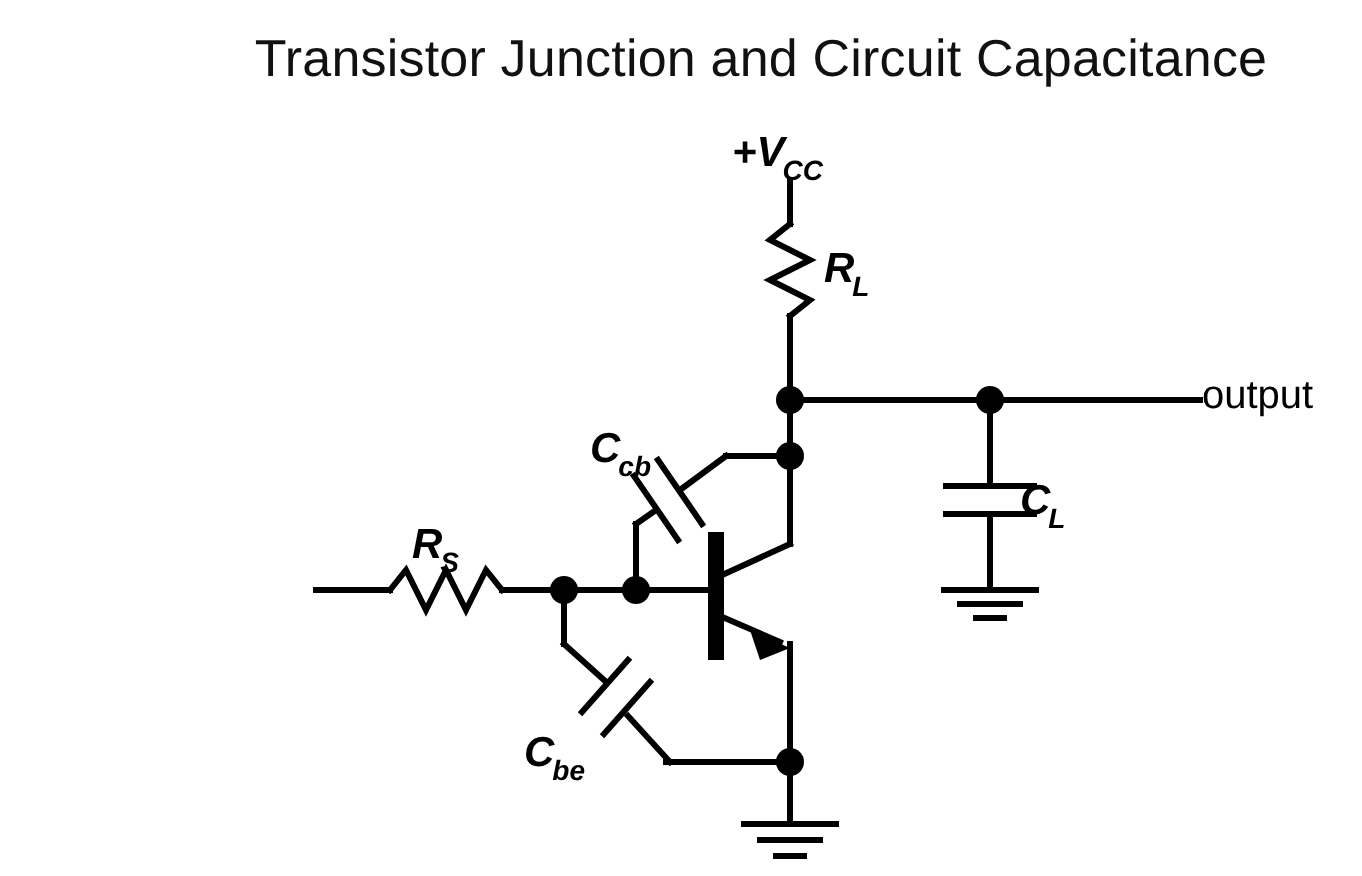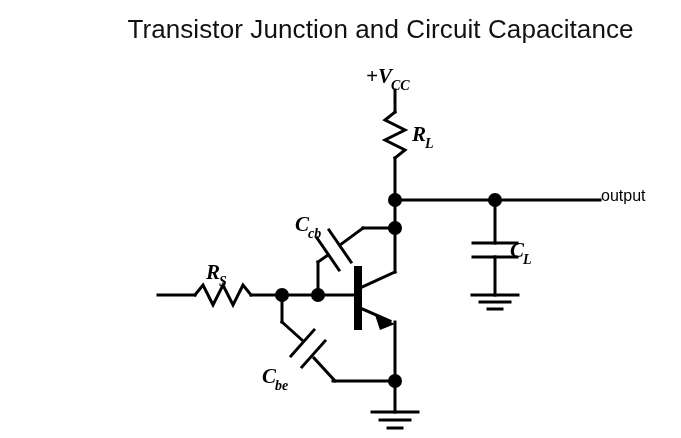--- a/index.html
+++ b/index.html
@@ -36,42 +36,42 @@
     color: #111111;
     white-space: nowrap;
   }
   #schematic {
     position: absolute;
     left: 0;
     top: 0;
   }
   .lbl {
     position: absolute;
-    font-family: Liberation Serif, serif;
+    font-family: Liberation Sans, sans-serif;
     color: #000000;
     white-space: nowrap;
     line-height: 1;
   }
   .lbl .big {
     font-style: italic;
     font-size: 21px;
     font-weight: 700;
   }
   .lbl .sub {
     font-style: italic;
     font-size: 14px;
     font-weight: 700;
     vertical-align: sub;
     position: relative;
     top: 3px;
     left: -1px;
   }
   .lbl.plain {
     font-family: "Liberation Sans", sans-serif;
-    font-size: 16px;
+    font-size: 20px;
     font-style: normal;
     font-weight: 400;
   }
   #lbl-vcc  { left: 326px; top: 66px; }
   #lbl-rl   { left: 372px; top: 124px; text-align: right; }
   #lbl-rs   { left: 166px; top: 262px; }
   #lbl-ccb  { left: 255px; top: 214px; }
   #lbl-cbe  { left: 222px; top: 366px; }
   #lbl-cl   { left: 470px; top: 240px; }
   #lbl-output { left: 561px; top: 188px; }

